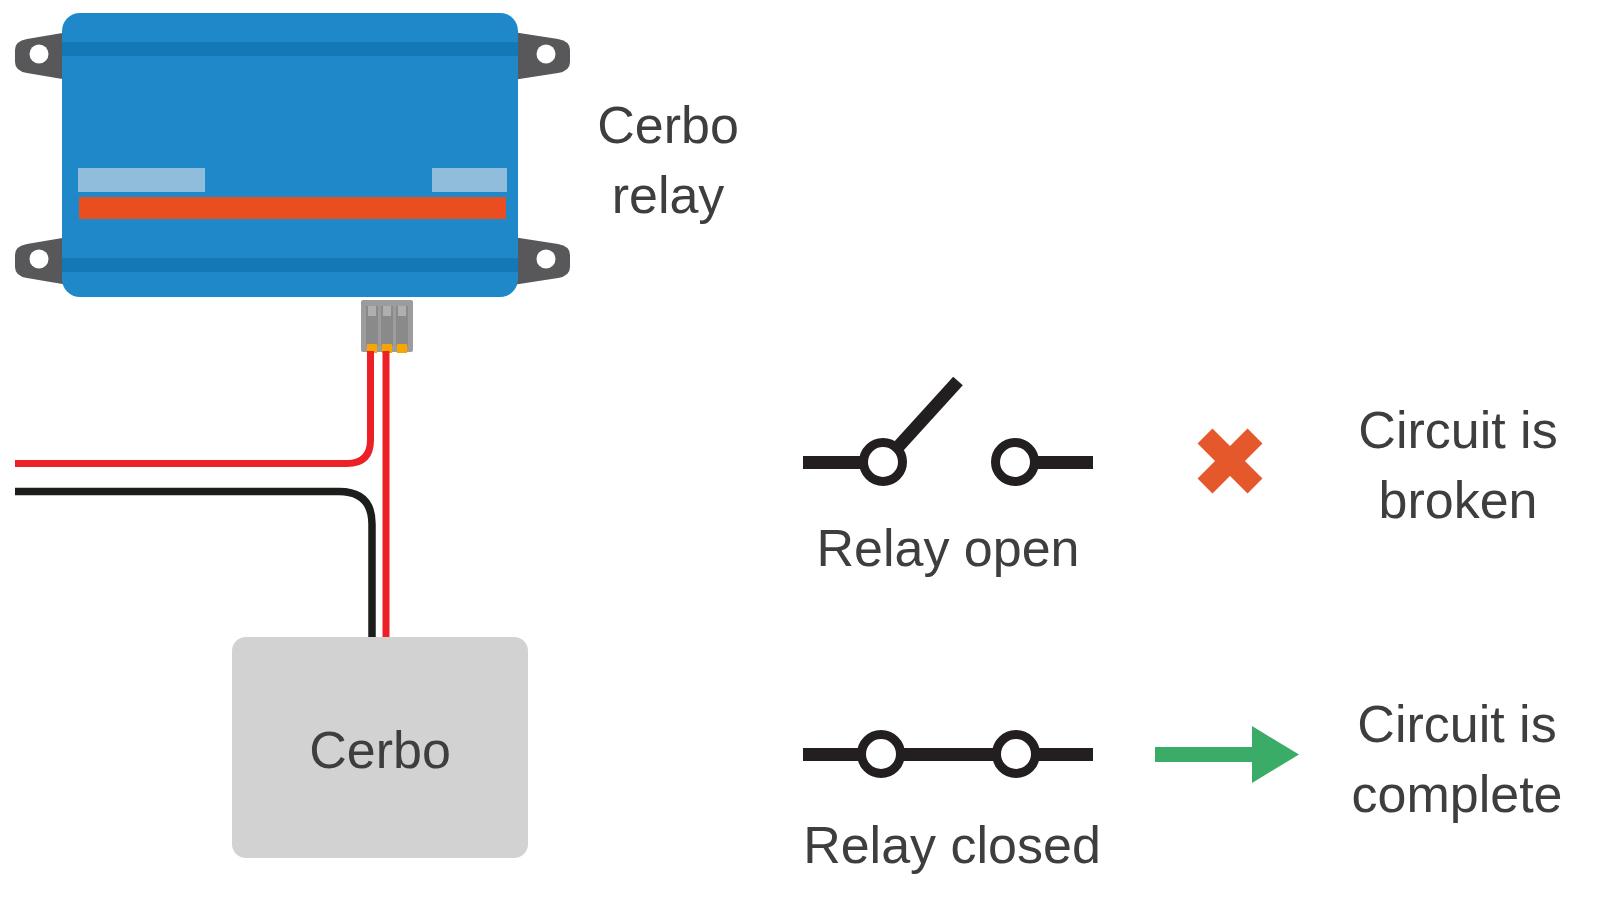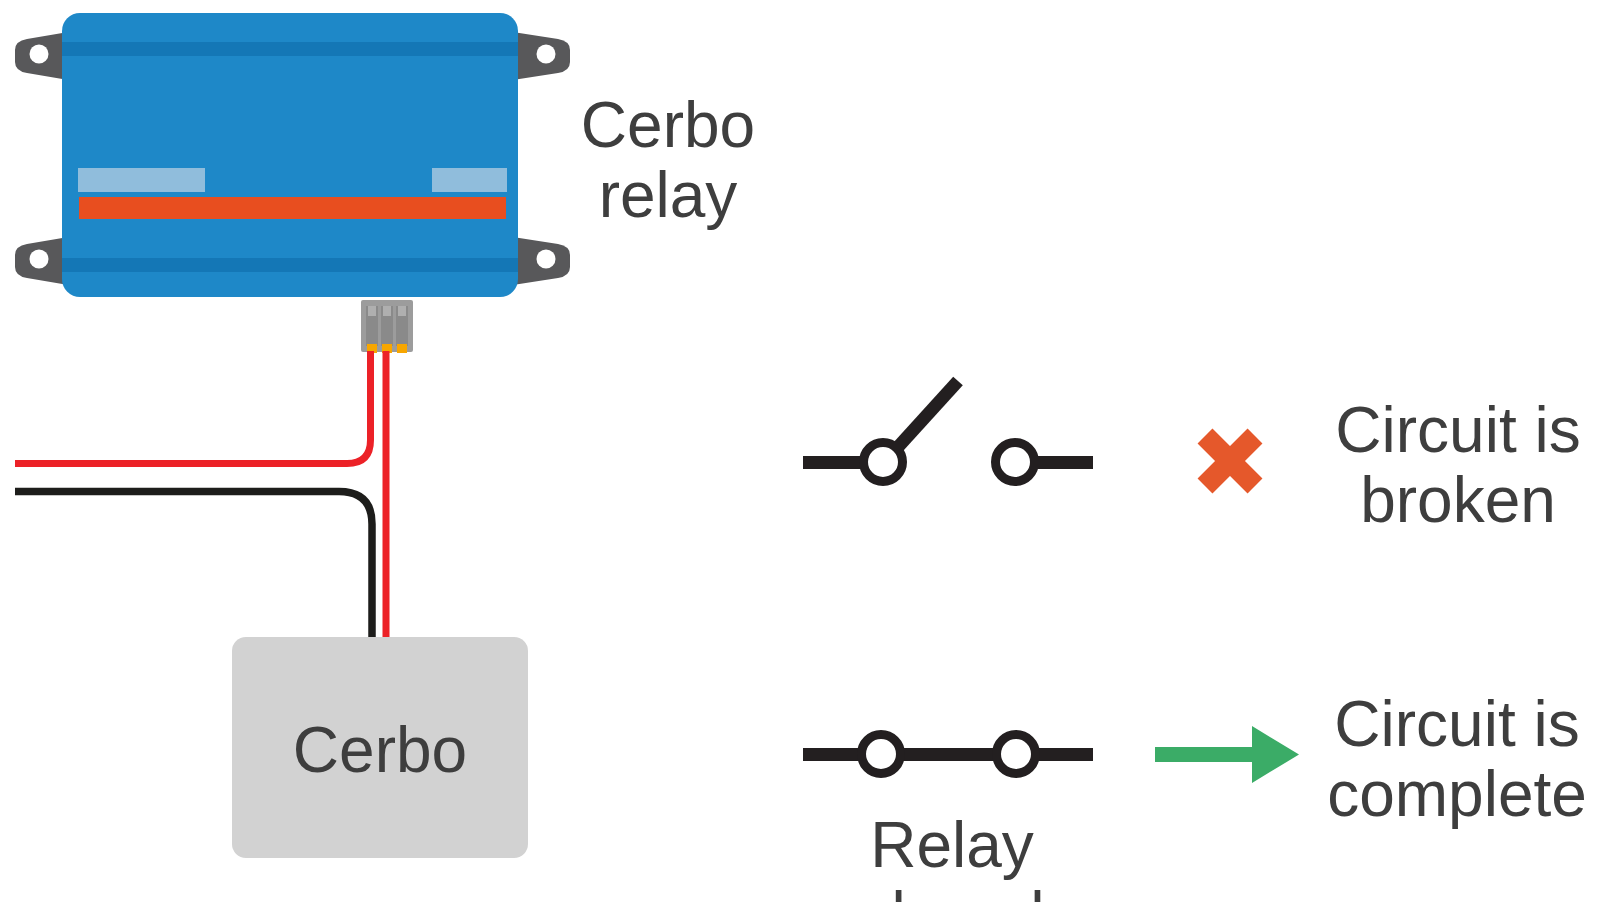--- a/index.html
+++ b/index.html
@@ -13,21 +13,21 @@
   }
   .artwork {
     position:absolute;
     left:0; top:0;
     width:1600px;
     height:902px;
   }
   .label {
     position:absolute;
     color:#3E3E3E;
-    font-size:64px;
+    font-size:52px;
     line-height:70px;
     text-align:center;
   }
   .label-cerbo    { left:548px;  top:90px;  width:240px; }
   .label-device   { left:270px;  top:715px; width:220px; }
   .label-relay-open   { left:798px;  top:513px; width:300px; }
   .label-relay-closed { left:802px;  top:810px; width:300px; }
   .label-broken   { left:1305px; top:395px; width:306px; }
   .label-complete { left:1300px; top:689px; width:314px; }
 </style>
@@ -96,16 +96,17 @@
       <line x1="803" y1="754.5" x2="1093" y2="754.5" stroke-width="13"></line>
       <circle cx="881" cy="754" r="19.5" fill="#ffffff" stroke-width="9"></circle>
       <circle cx="1016" cy="754" r="19.5" fill="#ffffff" stroke-width="9"></circle>
     </g>
 
     <polygon fill="#3BAC67" points="1155,747 1252,747 1252,726 1299,754.5 1252,783 1252,762 1155,762"></polygon>
   </svg>
 
   <div class="label label-cerbo">Cerbo relay</div>
   <div class="label label-device">Cerbo</div>
+  <div class="label label-relay-open">Relay open</div>
   <div class="label label-broken">Circuit is broken</div>
   <div class="label label-relay-closed">Relay closed</div>
   <div class="label label-complete">Circuit is complete</div>
 </div>
 
 </body></html>

